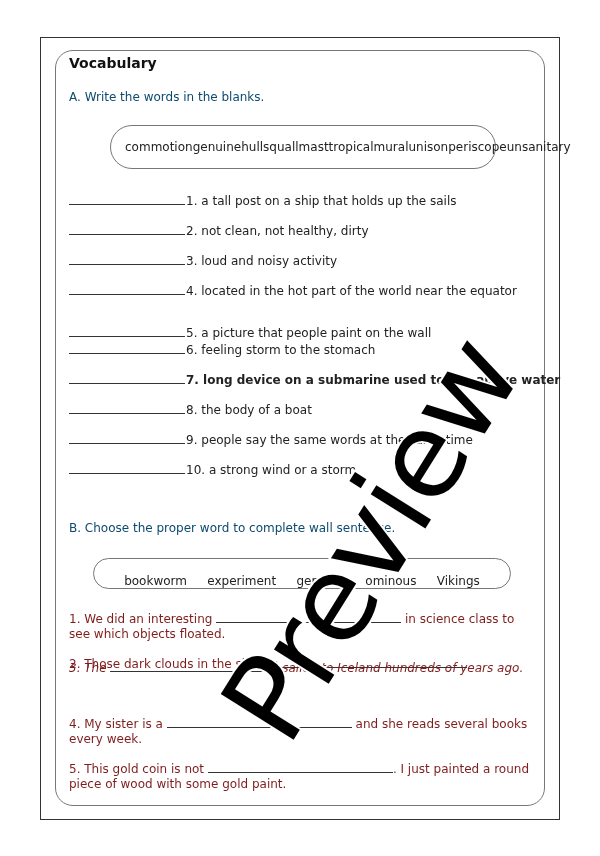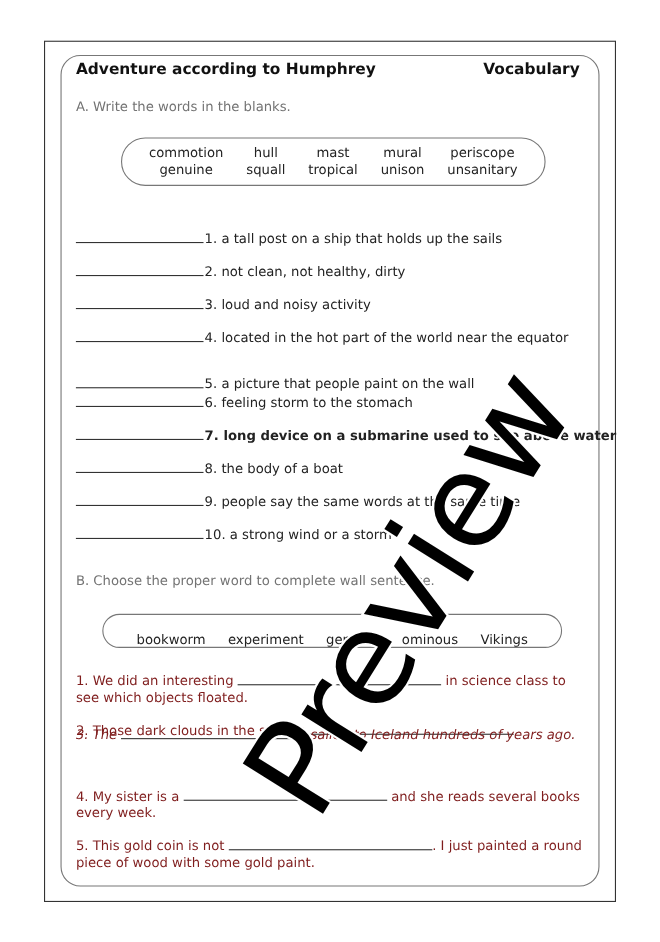--- a/index.html
+++ b/index.html
@@ -42,40 +42,40 @@
       width: 460px;
       display: flex;
       justify-content: space-between;
       font-weight: bold;
       font-size: 14px;
       color: #111;
     }
     .text {
       position: absolute;
       font-size: 12px;
-      color: #737373;
+      color: #0c4a6e;
       white-space: nowrap;
     }
     .wordbank-a {
       position: absolute;
       left: 110px;
       top: 125px;
       width: 386px;
       height: 44px;
       border: 1.5px solid #777;
       border-radius: 22px;
       box-sizing: border-box;
       display: flex;
       justify-content: space-around;
       align-items: center;
       padding: 0 14px;
     }
     .wb-col {
       display: flex;
-      flex-direction: column;
+      flex-direction: row;
       align-items: center;
       font-size: 12px;
       line-height: 15px;
       color: #222;
     }
     .wordbank-b {
       position: absolute;
       left: 93px;
       top: 558px;
       width: 418px;
@@ -88,21 +88,20 @@
       align-items: flex-end;
       padding: 0 20px;
       font-size: 12px;
     }
     .def-row {
       position: absolute;
       left: 69px;
       font-size: 12px;
       color: #222;
       white-space: nowrap;
-      margin-top: 16px;
     }
     .blank {
       display: inline-block;
       width: 116px;
       border-bottom: 1px solid #333;
       height: 12px;
       vertical-align: baseline;
       margin-right: 1px;
     }
     .sentence {
@@ -137,21 +136,20 @@
       line-height: 1;
     }
   </style>
 </head>
 <body>
 
 <div class="page-frame"></div>
 <div class="inner-frame"></div>
 
 <div class="header">
-  <span>Adventure according to Humphrey</span>
   <span style="margin-right:2px;">Vocabulary</span>
 </div>
 
 <div class="text" style="left:69px; top:90px;">A. Write the words in the blanks.</div>
 
 <div class="wordbank-a">
   <div class="wb-col">
     <span>commotion</span>
     <span>genuine</span>
   </div>

